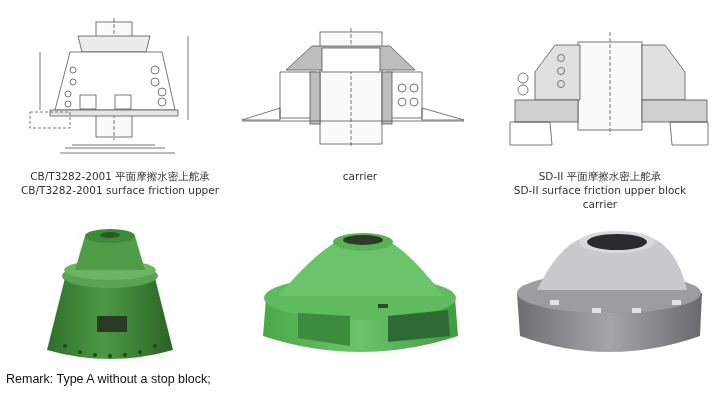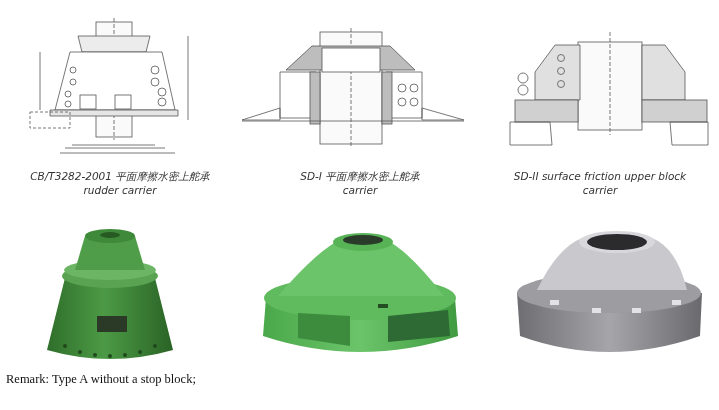--- a/index.html
+++ b/index.html
@@ -1,23 +1,23 @@
 <!DOCTYPE html>
 <html><head>
   <meta charset="utf-8">
   <style>
     html, body { margin: 0; padding: 0; background: #ffffff; }
     body { width: 719px; height: 410px; position: relative; overflow: hidden; font-family: "DejaVu Sans", sans-serif; color: #222; }
     .drawing { position: absolute; top: 0; width: 240px; height: 160px; }
     .drawing svg { width: 100%; height: 100%; display: block; }
     .caption { position: absolute; top: 169px; width: 240px; text-align: center; font-size: 10.5px; line-height: 14px; color: #333; }
-    .caption .line { display: block; white-space: nowrap; font-style: italic; }
+    .caption .line { display: block; white-space: nowrap; }
     .photo { position: absolute; top: 218px; height: 150px; }
     .photo svg { width: 100%; height: 100%; display: block; }
-    .remark { position: absolute; left: 6px; top: 370px; font-family: Liberation Serif, serif; font-size: 12.5px; color: #111; line-height: 18px; }
+    .remark { position: absolute; left: 6px; top: 370px; font-family: Liberation Sans, sans-serif; font-size: 12.5px; color: #111; line-height: 18px; }
     .remark .line2 { padding-left: 70px; display: block; white-space: nowrap; }
     .remark .line1 { display: block; white-space: nowrap; }
   </style>
 </head>
 <body>
 
 <div class="drawing" style="left:0;">
   <svg viewBox="0 0 240 160">
     <g fill="none" stroke="#555" stroke-width="0.8">
       <rect x="96" y="22" width="36" height="115" fill="#fafafa"></rect>
@@ -82,27 +82,27 @@
       <rect x="35" y="100" width="63" height="22" fill="#d0d0d0"></rect>
       <rect x="162" y="100" width="65" height="22" fill="#d0d0d0"></rect>
       <path d="M30 122 L70 122 L72 145 L30 145 Z"></path>
       <path d="M190 122 L228 122 L228 145 L192 145 Z"></path>
     </g>
   </svg>
 </div>
 
 <div class="caption" style="left:0;">
   <span class="line">CB/T3282-2001 平面摩擦水密上舵承</span>
-  <span class="line">rudder carrier</span>
+  <span class="line">CB/T3282-2001 surface friction upper</span>
 </div>
 <div class="caption" style="left:240px;">
-  <span class="line">SD-I 平面摩擦水密上舵承</span>
   <span class="line">carrier</span>
 </div>
 <div class="caption" style="left:480px;">
+  <span class="line">SD-II 平面摩擦水密上舵承</span>
   <span class="line">SD-II  surface friction upper block</span>
   <span class="line">carrier</span>
 </div>
 
 <div class="photo" style="left:35px; width:150px;">
   <svg viewBox="0 0 150 150">
     <defs>
       <linearGradient id="g1" x1="0" x2="1">
         <stop offset="0" stop-color="#2f6e2b"></stop>
           <stop offset="0.45" stop-color="#4c9a45"></stop>

